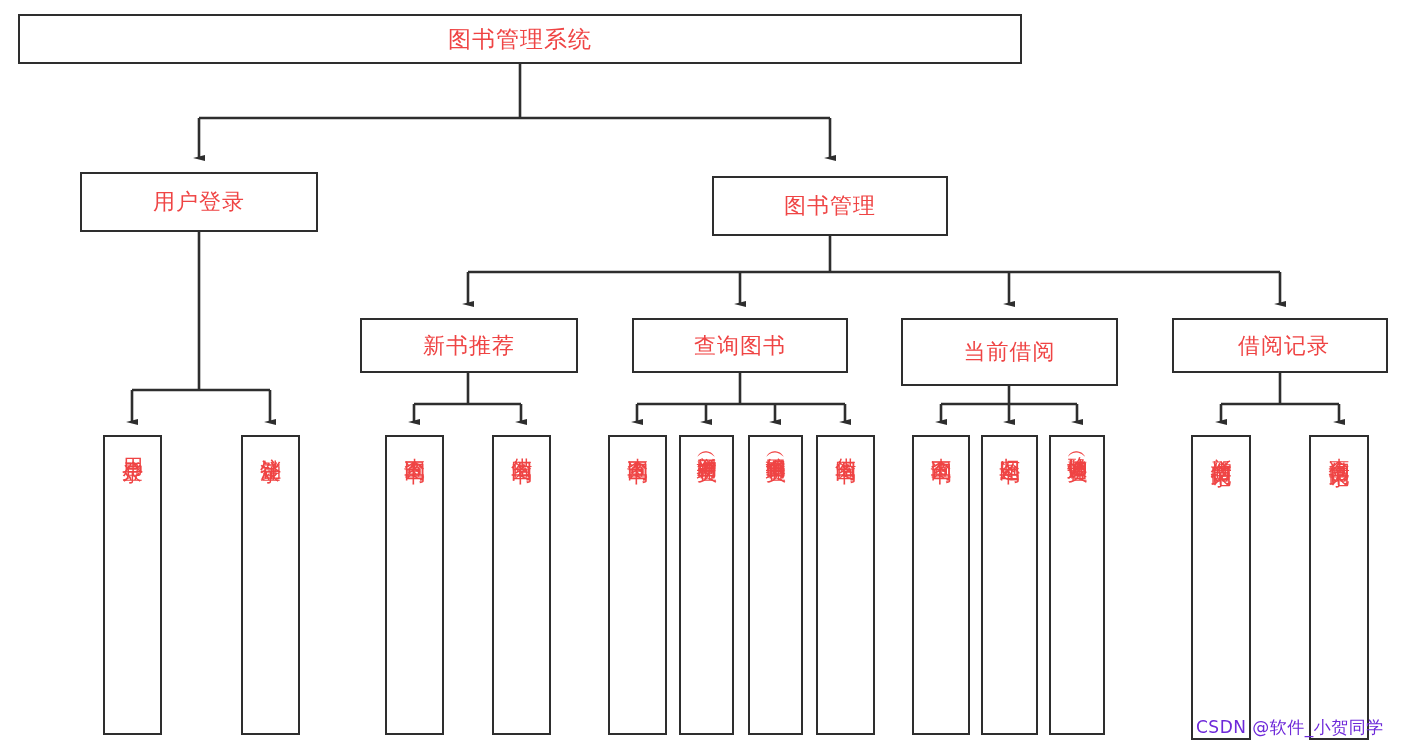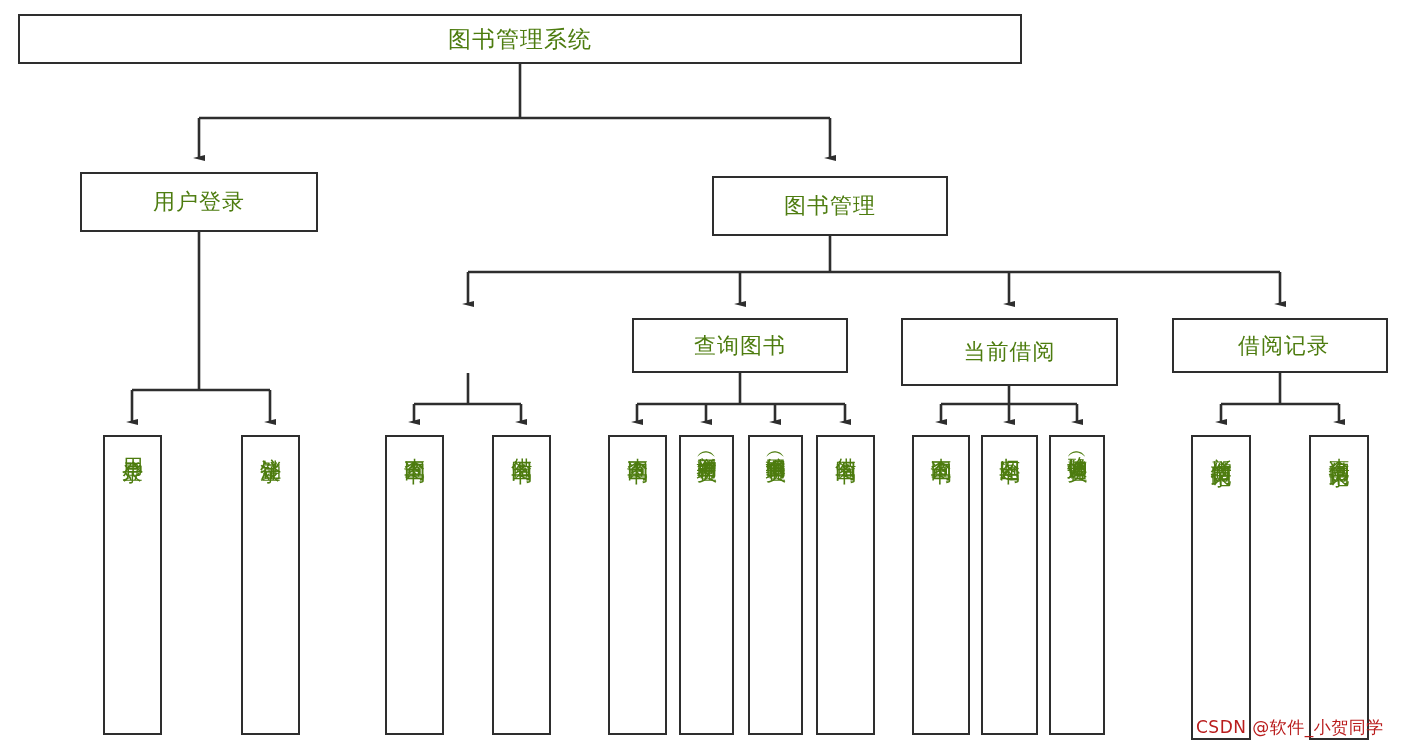--- a/index.html
+++ b/index.html
@@ -26,21 +26,21 @@
     pointer-events: none;
   }
   .node {
     position: absolute;
     box-sizing: border-box;
     background: #ffffff;
     border: 2.5px solid #2e2e2e;
     display: flex;
     align-items: center;
     justify-content: center;
-    color: #4d7c0f;
+    color: #ef4444;
   }
   .node-label {
     display: block;
     text-align: center;
     line-height: 1.0;
     letter-spacing: 1px;
   }
   
   .node.horiz .node-label {
     font-size: 22px;
@@ -64,21 +64,21 @@
     white-space: nowrap;
     -webkit-text-orientation: upright;
   }
   .node.leaf.tall-text .node-label {
     font-size: 20px;
     letter-spacing: 1px;
   }
   .watermark {
     position: absolute;
     font-size: 17px;
-    color: #b91c1c;
+    color: #6d28d9;
     white-space: nowrap;
     letter-spacing: 0.5px;
     font-family: "DejaVu Sans", "Liberation Sans", sans-serif;
   }
 </style>
 </head>
 <body>
 
 <div id="canvas">
 
@@ -137,20 +137,23 @@
     <span class="node-label">图书管理系统</span>
   </div>
 
   <div class="node horiz" style="left:80px; top:172px; width:238px; height:60px;">
     <span class="node-label">用户登录</span>
   </div>
   <div class="node horiz" style="left:712px; top:176px; width:236px; height:60px;">
     <span class="node-label">图书管理</span>
   </div>
 
+  <div class="node horiz" style="left:360px; top:318px; width:218px; height:55px;">
+    <span class="node-label">新书推荐</span>
+  </div>
   <div class="node horiz" style="left:632px; top:318px; width:216px; height:55px;">
     <span class="node-label">查询图书</span>
   </div>
   <div class="node horiz" style="left:901px; top:318px; width:217px; height:68px;">
     <span class="node-label">当前借阅</span>
   </div>
   <div class="node horiz" style="left:1172px; top:318px; width:216px; height:55px;padding-left:8px;">
     <span class="node-label">借阅记录</span>
   </div>
 

